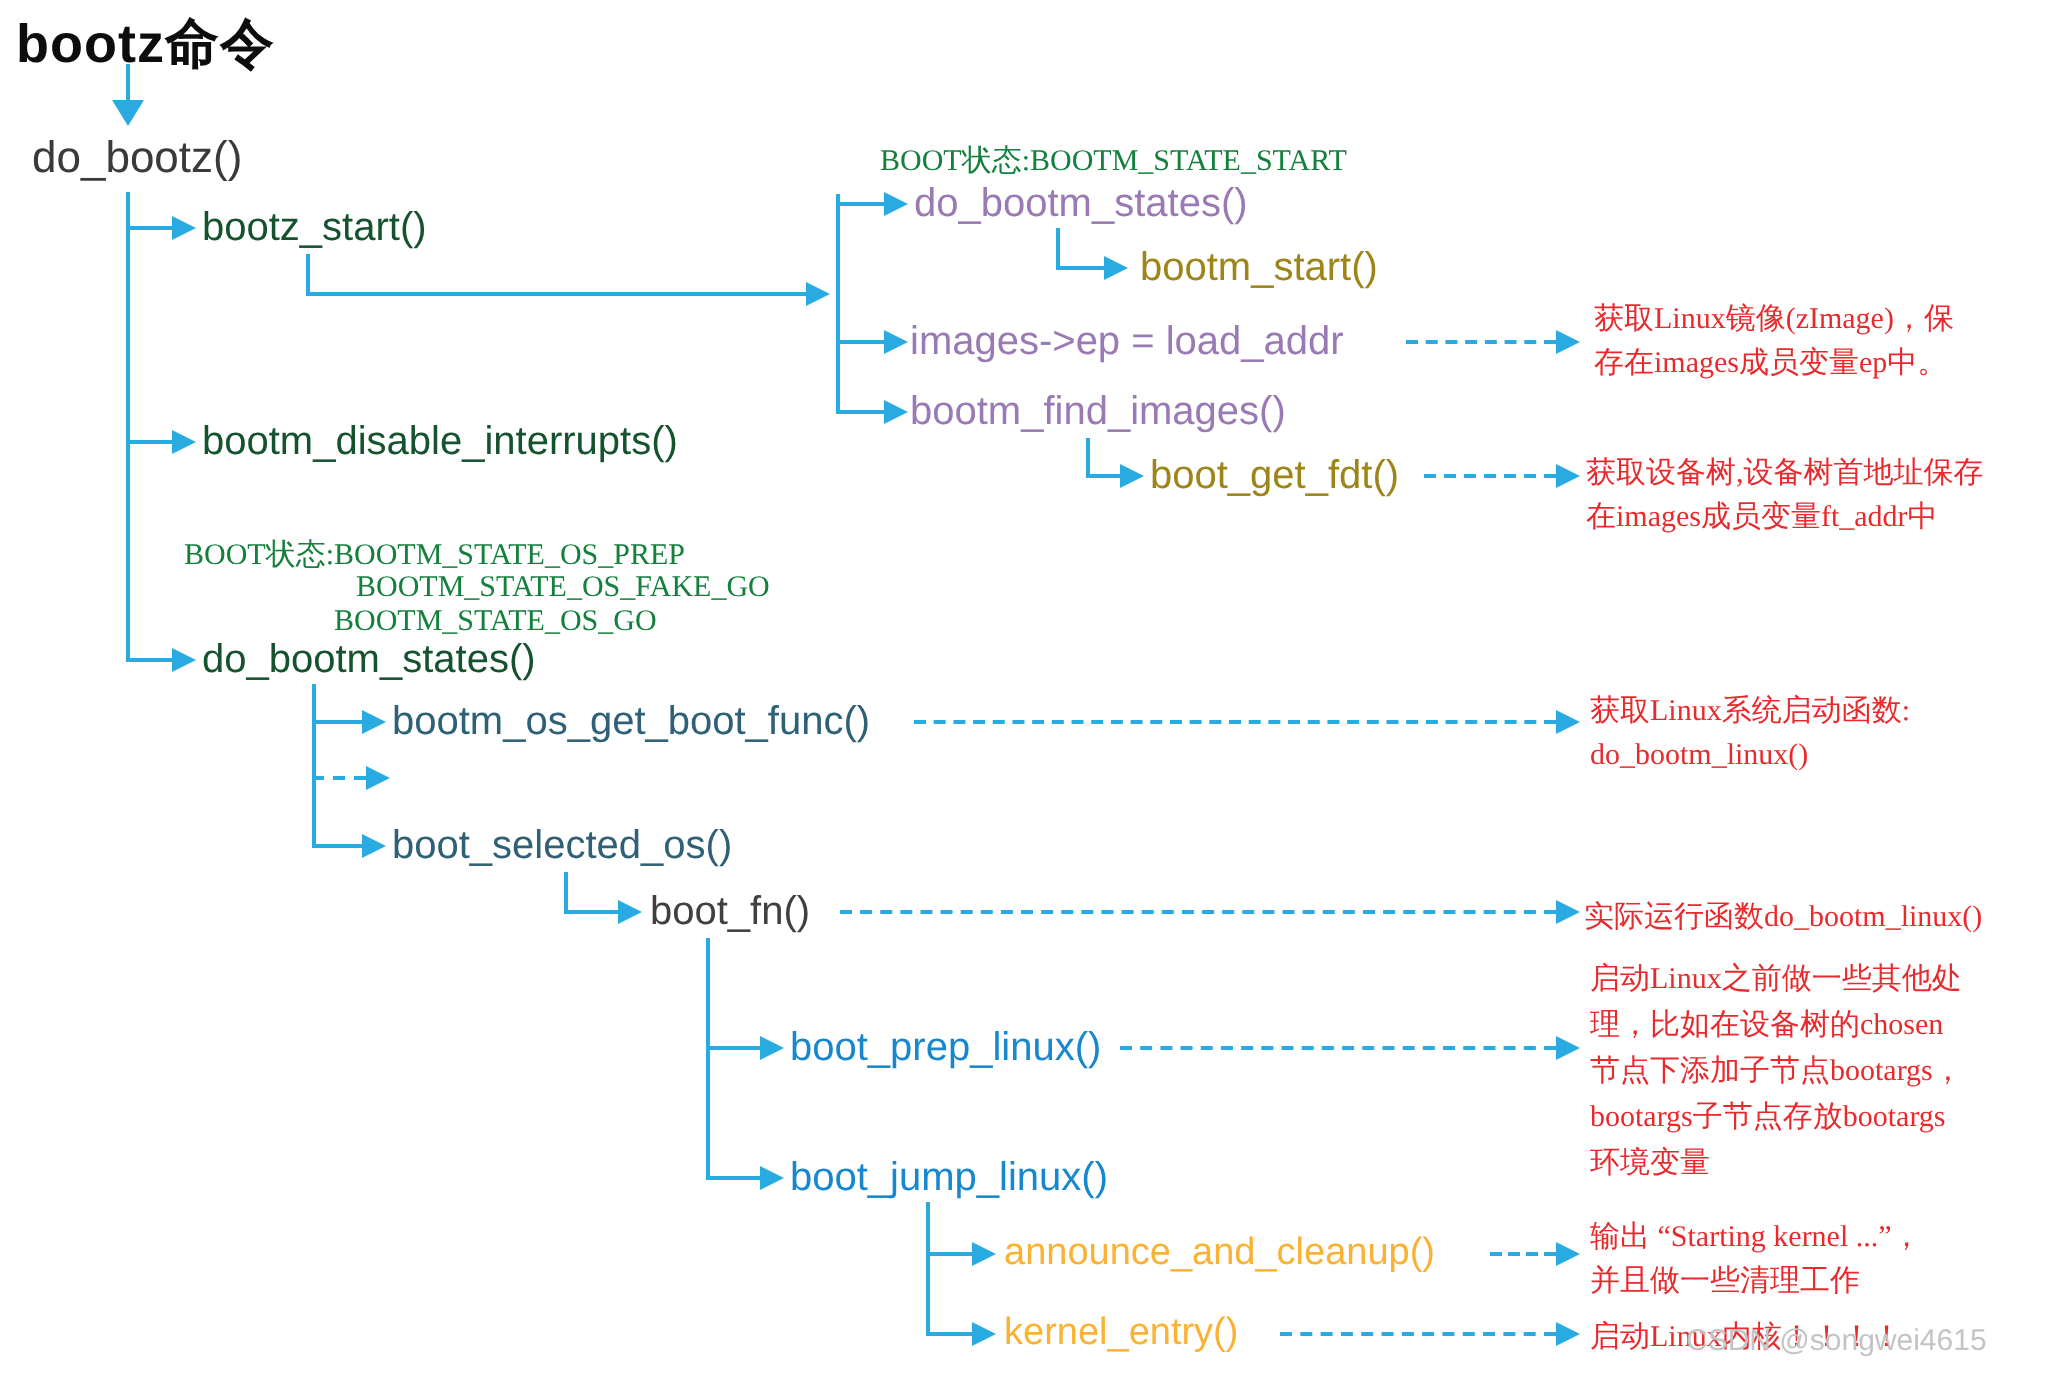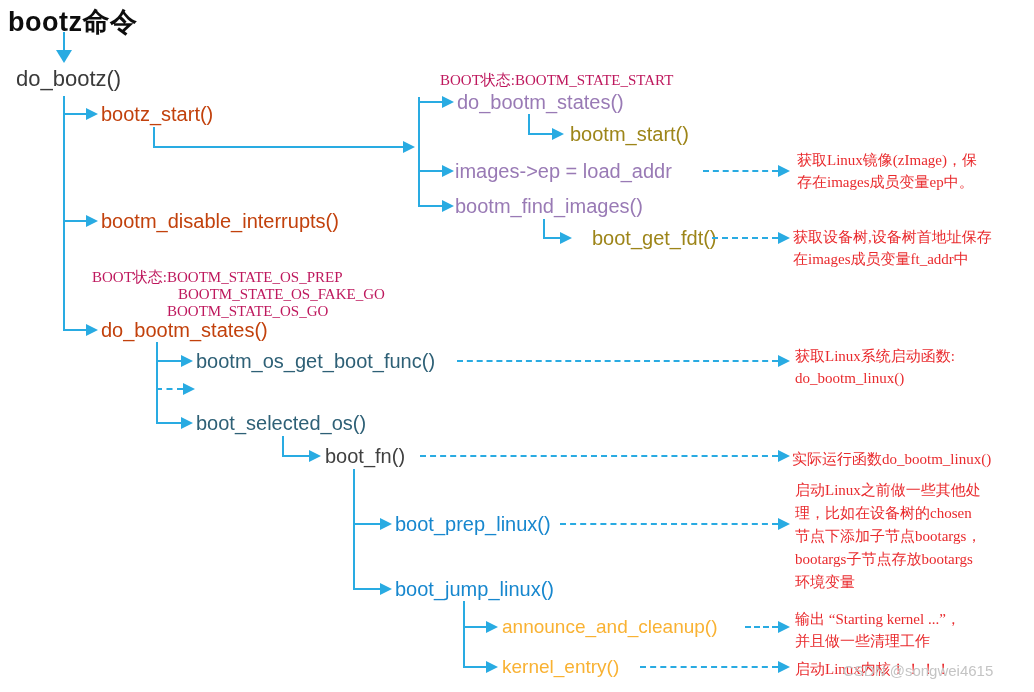--- a/index.html
+++ b/index.html
@@ -6,30 +6,30 @@
   #stage{
     position:relative; width:1034px; height:692px; overflow:hidden;
     background:#ffffff; font-family:"Liberation Sans", sans-serif;
   }
   .title{
     position:absolute; font-weight:bold; font-size:27px; color:#0d0d0d;
     font-family:"Liberation Sans", sans-serif; letter-spacing:0.5px;
   }
   .node{ position:absolute; font-size:20px; white-space:nowrap; }
   .dark{ color:#3a3a3a; }
-  .brown{ color:#c2410c; }
+  .brown{ color:#14532d; }
   .purple{ color:#997ab5; }
   .olive{ color:#9d8519; }
   .teal{ color:#2e6076; }
   .green{ color:#404040; }
   .blue{ color:#1787ce; }
   .orange{ color:#f9b233; }
   .stl{
     position:absolute; font-family:"Liberation Serif", serif;
-    font-size:15px; color:#be185d; white-space:nowrap;
+    font-size:15px; color:#15803d; white-space:nowrap;
   }
   .ann{
     position:absolute; font-family:"Liberation Serif", serif;
     font-size:15px; line-height:22px; color:#e92a2d; white-space:pre-line;
   }
   .hl{ position:absolute; height:2px; background:#29abe2; }
   .vl{ position:absolute; width:2px;  background:#29abe2; }
   .dl{ position:absolute; height:0; border-top:2px dashed #29abe2; }
   .ah-r{ position:absolute; width:0; height:0;
     border-top:6px solid transparent; border-bottom:6px solid transparent;
@@ -83,21 +83,21 @@
   <div class="dl" style="left:703px; top:170px; width:75px;"></div>
   <div class="ah-r" style="left:778px; top:165px;"></div>
 
   <div class="hl" style="left:418px; top:205px; width:25px;"></div>
   <div class="ah-r" style="left:442px; top:200px;"></div>
   <div class="node purple" style="left:455px; top:195px;">bootm_find_images()</div>
 
   <div class="vl" style="left:543px; top:219px; height:20px;"></div>
   <div class="hl" style="left:543px; top:237px; width:18px;"></div>
   <div class="ah-r" style="left:560px; top:232px;"></div>
-  <div class="node olive" style="left:575px; top:227px;margin-left:17px;">boot_get_fdt()</div>
+  <div class="node olive" style="left:575px; top:227px;">boot_get_fdt()</div>
   <div class="dl" style="left:712px; top:237px; width:66px;"></div>
   <div class="ah-r" style="left:778px; top:232px;"></div>
 
   <div class="hl" style="left:63px; top:220px; width:24px;"></div>
   <div class="ah-r" style="left:86px; top:215px;"></div>
   <div class="node brown" style="left:101px; top:210px;text-align:center;">bootm_disable_interrupts()</div>
 
   <div class="stl" style="left:92px; top:268px;">BOOT状态:BOOTM_STATE_OS_PREP</div>
   <div class="stl" style="left:178px; top:286px;text-align:right;">BOOTM_STATE_OS_FAKE_GO</div>
   <div class="stl" style="left:167px; top:303px;">BOOTM_STATE_OS_GO</div>

